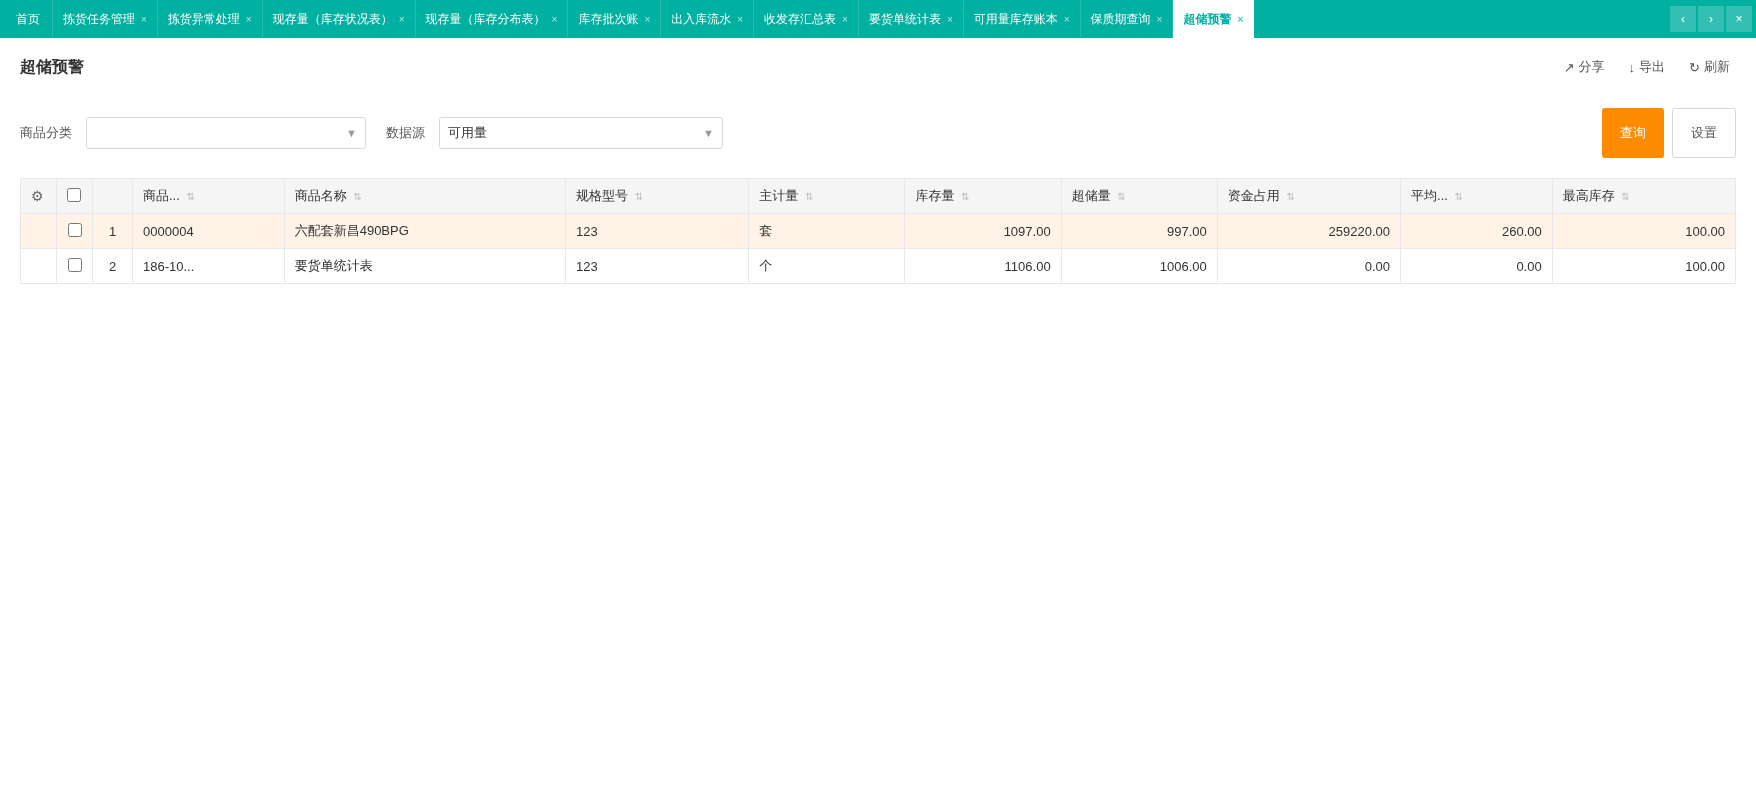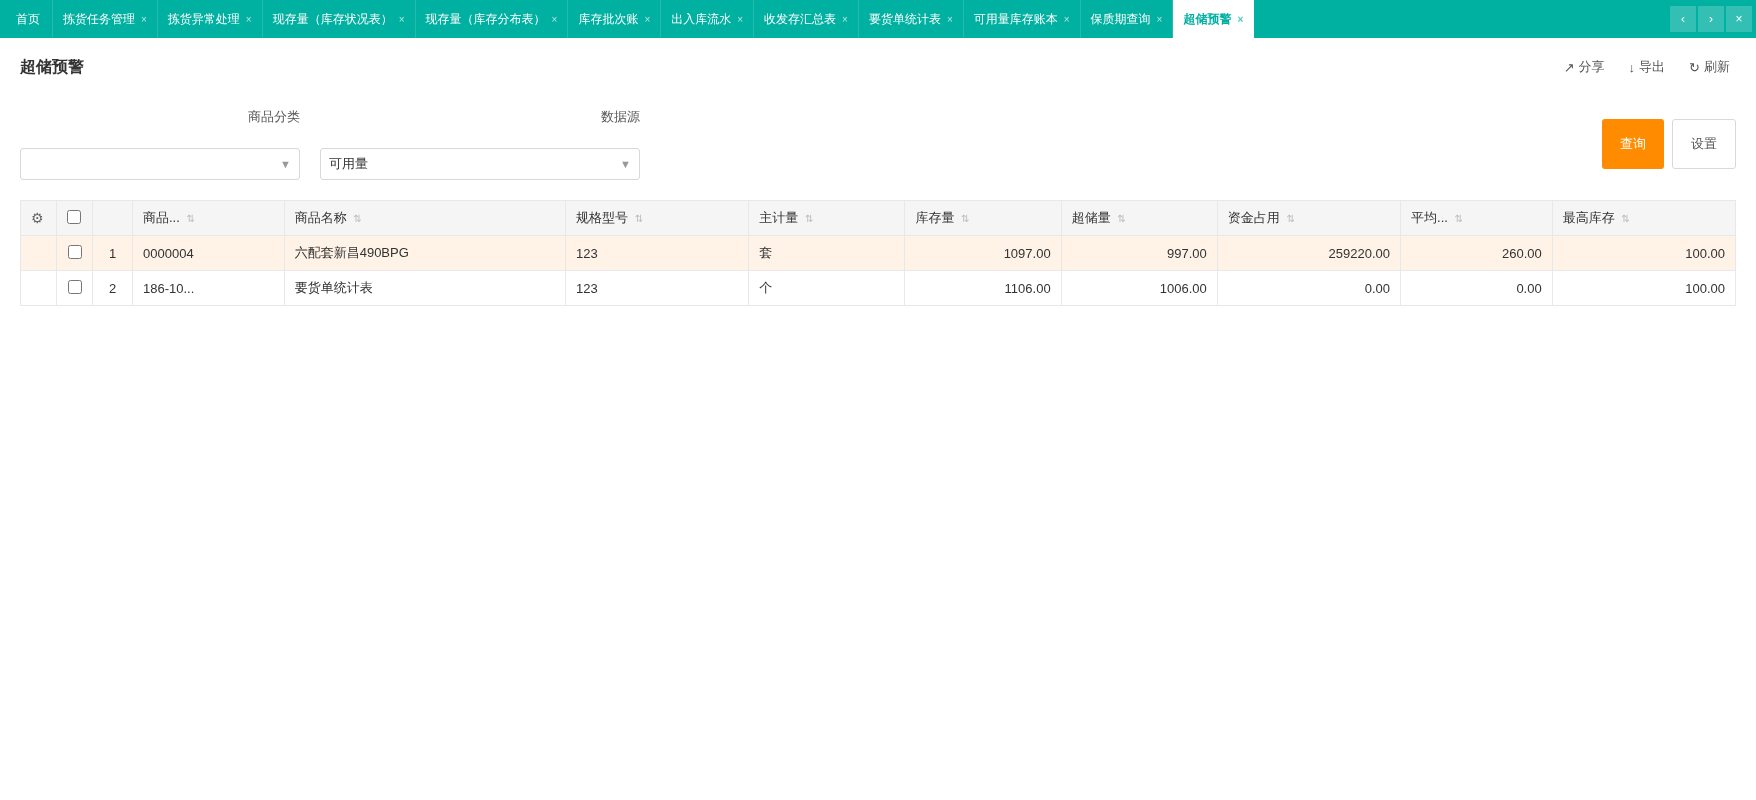--- a/index.html
+++ b/index.html
@@ -102,23 +102,22 @@
     
     .filter-area {
       display: flex;
       align-items: center;
       gap: 20px;
       margin-bottom: 12px;
       padding: 12px 0 8px 0;
     }
     .filter-item {
       display: flex;
-      align-items: flex-end;
-      gap: 22px;
-      flex-direction: column;
+      align-items: center;
+      gap: 14px;
     }
     .filter-label {
       font-size: 13px;
       color: #555;
       white-space: nowrap;
     }
     .filter-select {
       width: 280px;
       height: 32px;
       border: 1px solid #d9d9d9;
@@ -301,21 +300,21 @@
   <div class="filter-area">
     <div class="filter-item">
       <span class="filter-label">商品分类</span>
       <div class="filter-select">
         <span></span>
         <span class="arrow">▼</span>
       </div>
     </div>
     <div class="filter-item">
       <span class="filter-label">数据源</span>
-      <div class="filter-select" style="width:320px;">
+      <div class="filter-select" style="width:284px;">
         <span>可用量</span>
         <span class="arrow">▼</span>
       </div>
     </div>
     <div class="filter-actions">
       <button class="btn-query">查询</button>
       <button class="btn-settings">设置</button>
     </div>
   </div>
 

